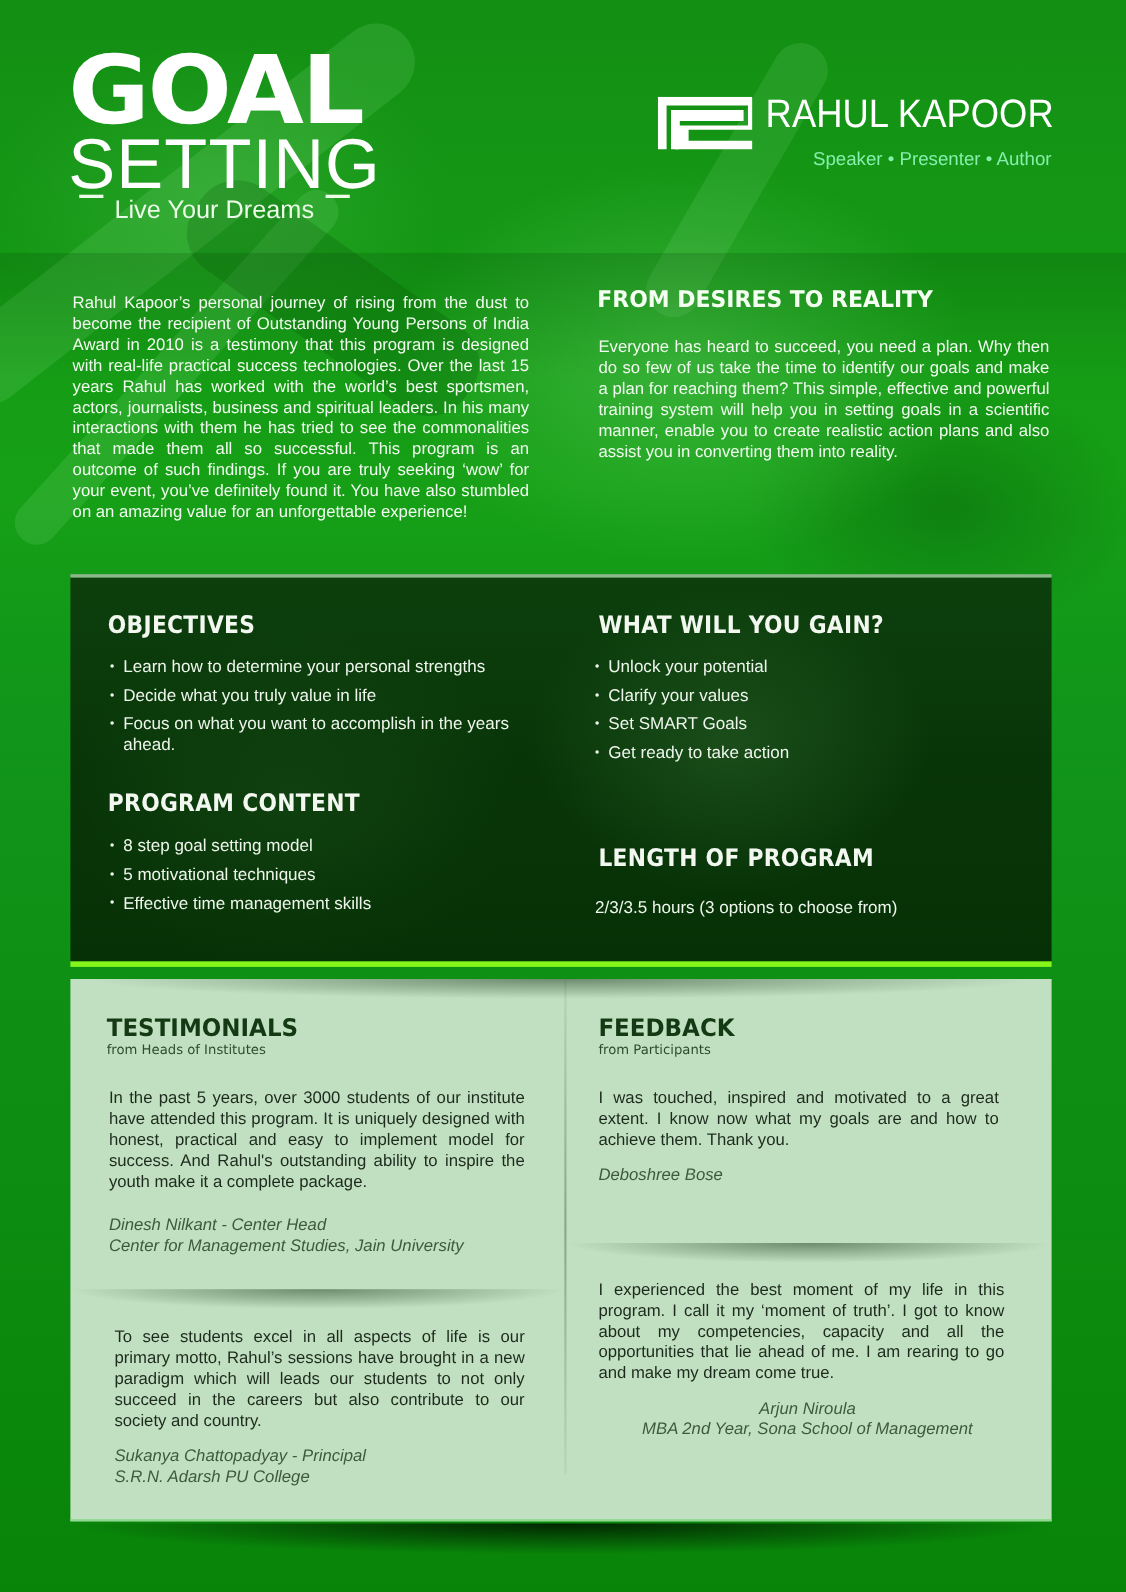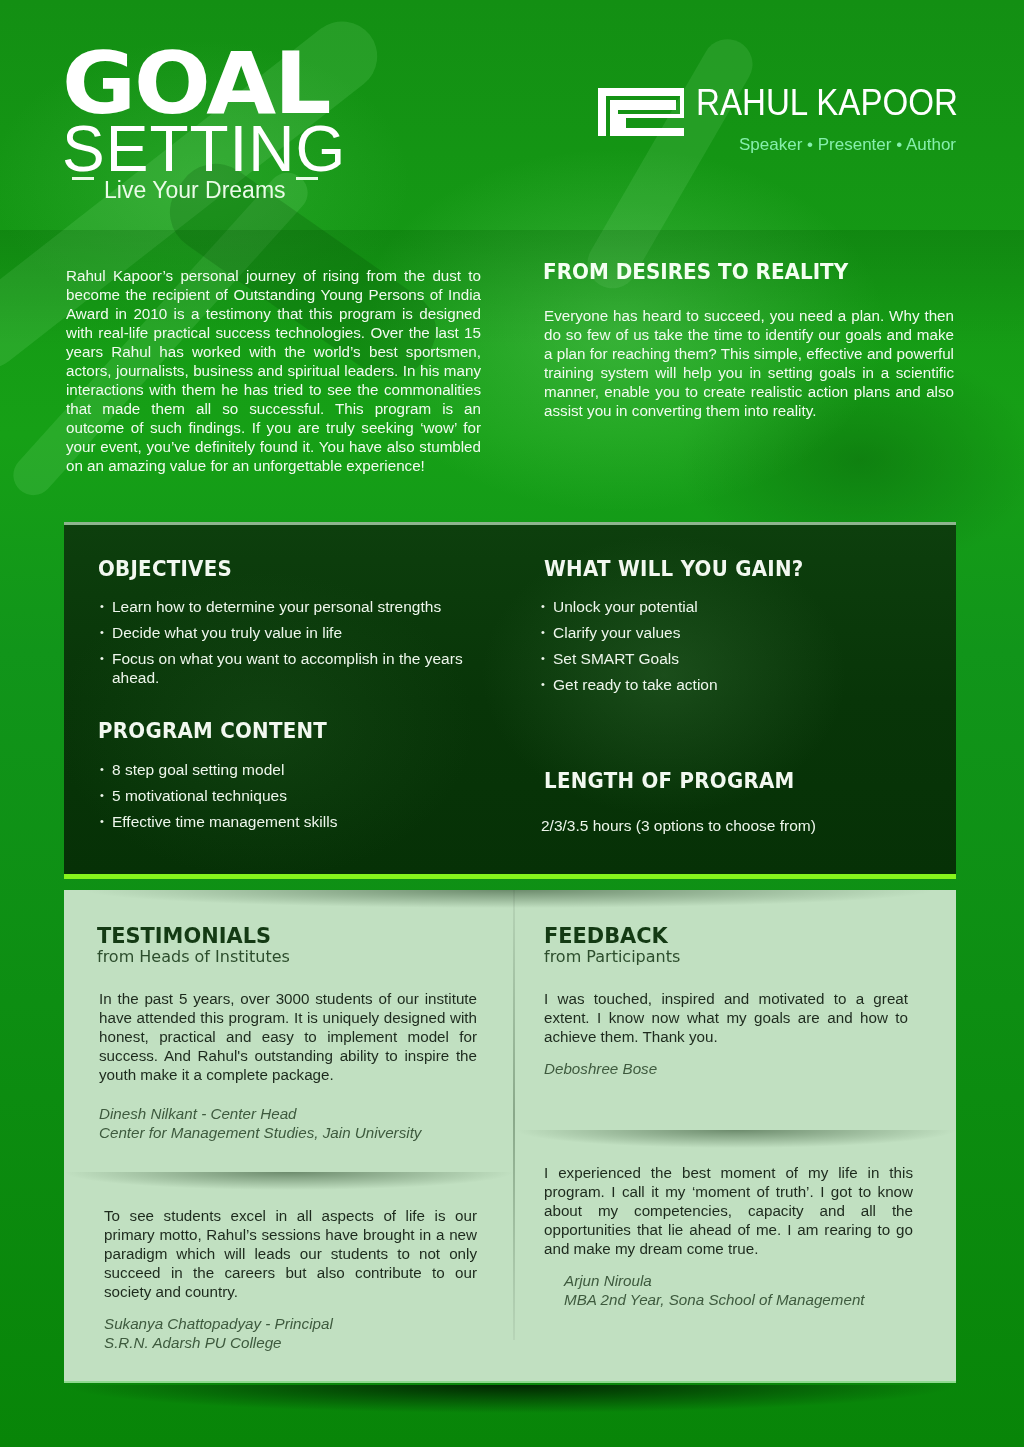--- a/index.html
+++ b/index.html
@@ -117,21 +117,21 @@
   }
   .bottom-shadow {
     position: absolute; left: 64px; top: 1385px; width: 892px; height: 40px;
     background: radial-gradient(ellipse 50% 70% at 50% 0%, rgba(0,20,0,0.85), rgba(0,0,0,0) 100%);
   }
   .lp-title {
     position: absolute; font-family: "DejaVu Sans", sans-serif; font-weight: bold; font-size: 22px;
     color: #143a14; transform: scaleX(0.95); transform-origin: left; white-space: nowrap;
   }
   .lp-sub {
-    position: absolute; font-family: "DejaVu Sans", sans-serif; font-size: 16px; color: #2c4d2c; white-space: nowrap;
+    position: absolute; font-family: "DejaVu Sans", sans-serif; font-size: 12px; color: #2c4d2c; white-space: nowrap;
   }
   .quote {
     position: absolute; font-family: "Liberation Sans", sans-serif; font-size: 15.2px; line-height: 19px;
     color: #1d2a1d; text-align: justify;
   }
   .attrib {
     position: absolute; font-family: "Liberation Sans", sans-serif; font-style: italic;
     font-size: 15.2px; line-height: 19px; color: #3e5a3e;
   }
 </style>
@@ -221,16 +221,16 @@
 
 <h3 class="lp-title" style="left:544px;top:923px;">FEEDBACK</h3>
 <div class="lp-sub" style="left:544px;top:947px;">from Participants</div>
 
 <p class="quote" style="left:544px;top:989px;width:364px;">I was touched, inspired and motivated to a great extent. I know now what my goals are and how to achieve them. Thank you.</p>
 <div class="attrib" style="left:544px;top:1059px;width:380px;">
   <div>Deboshree Bose</div>
 </div>
 
 <p class="quote" style="left:544px;top:1163px;width:369px;">I experienced the best moment of my life in this program. I call it my ‘moment of truth’. I got to know about my competencies, capacity and all the opportunities that lie ahead of me. I am rearing to go and make my dream come true.</p>
-<div class="attrib" style="left:564px;top:1271px;width:380px;">
+<div class="attrib" style="left:544px;top:1271px;width:380px;text-align:center;">
   <div>Arjun Niroula</div>
   <div>MBA 2nd Year, Sona School of Management</div>
 </div>
 
 </body></html>

